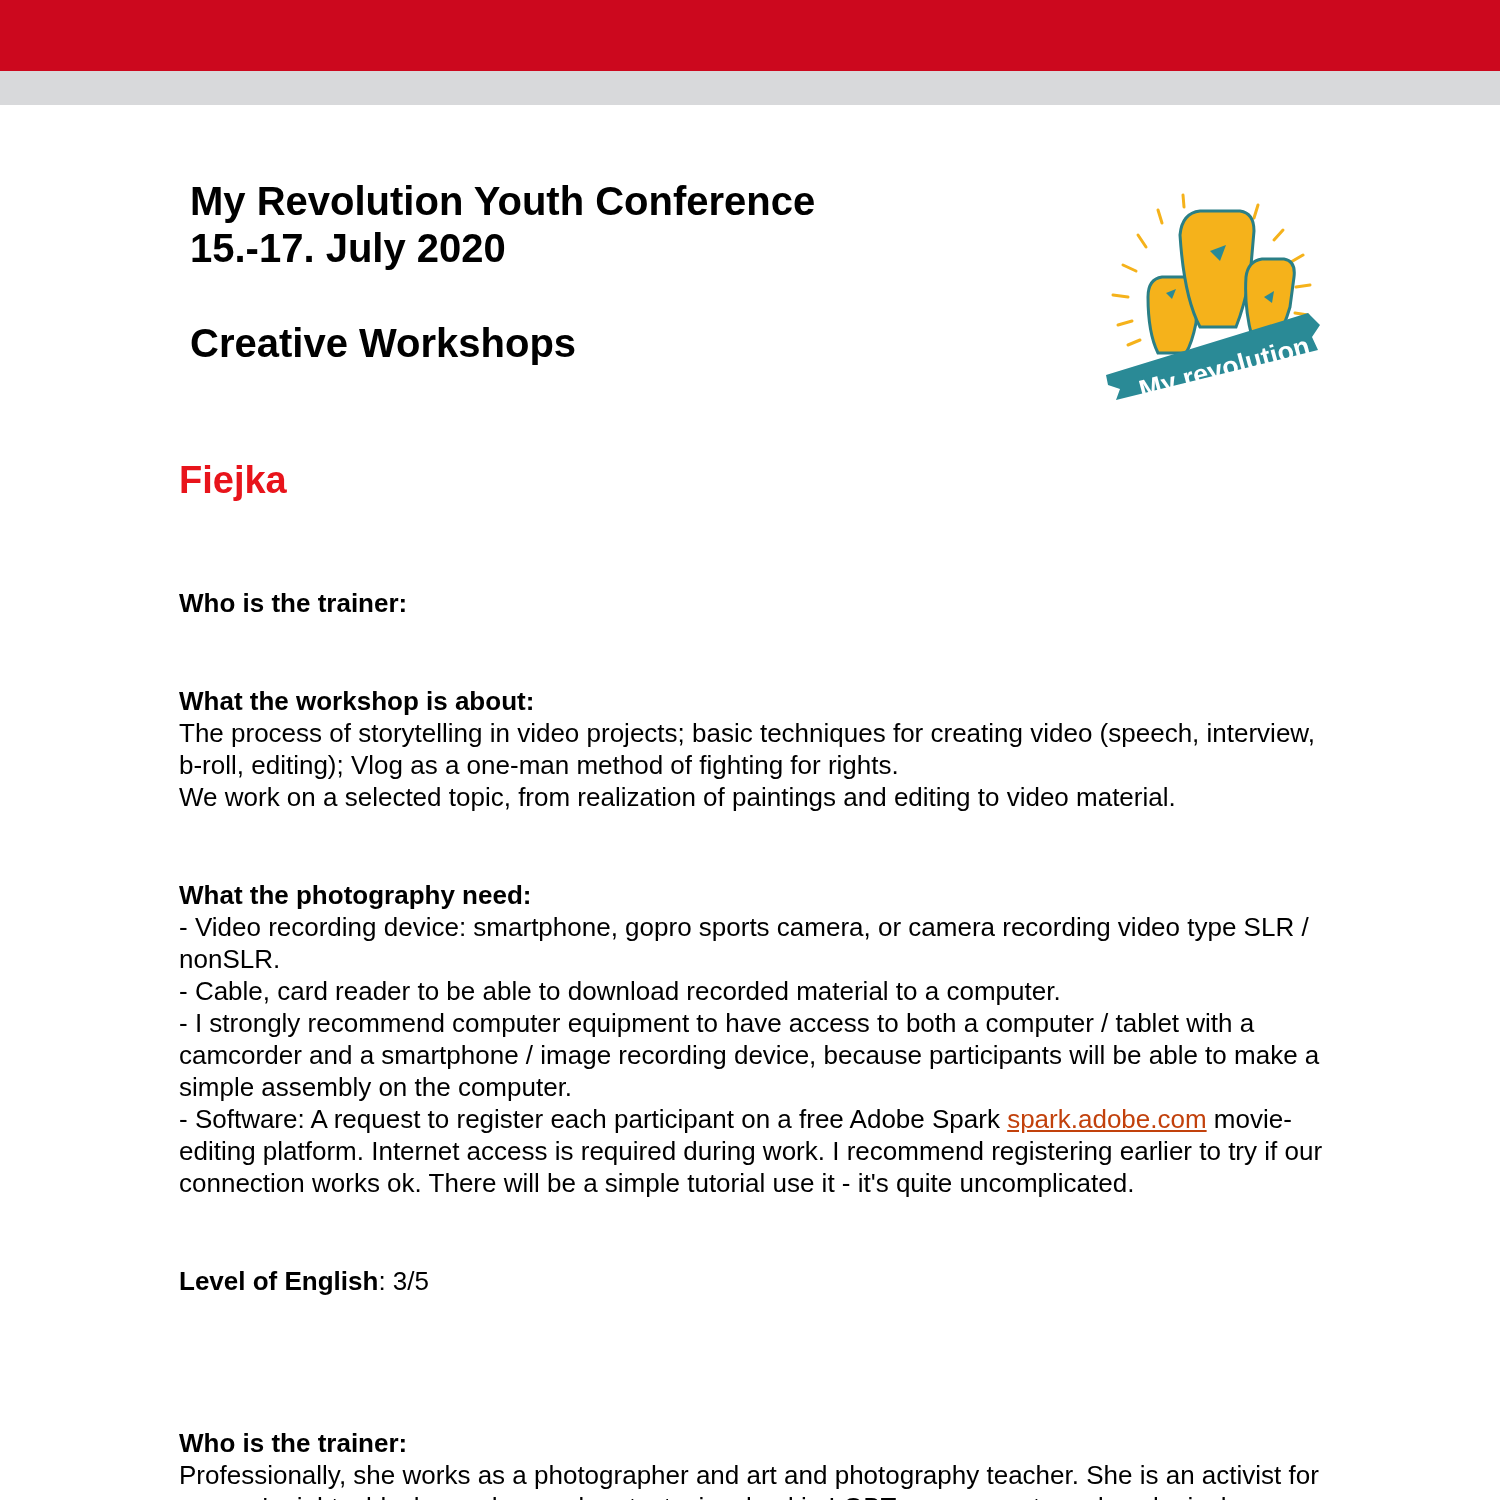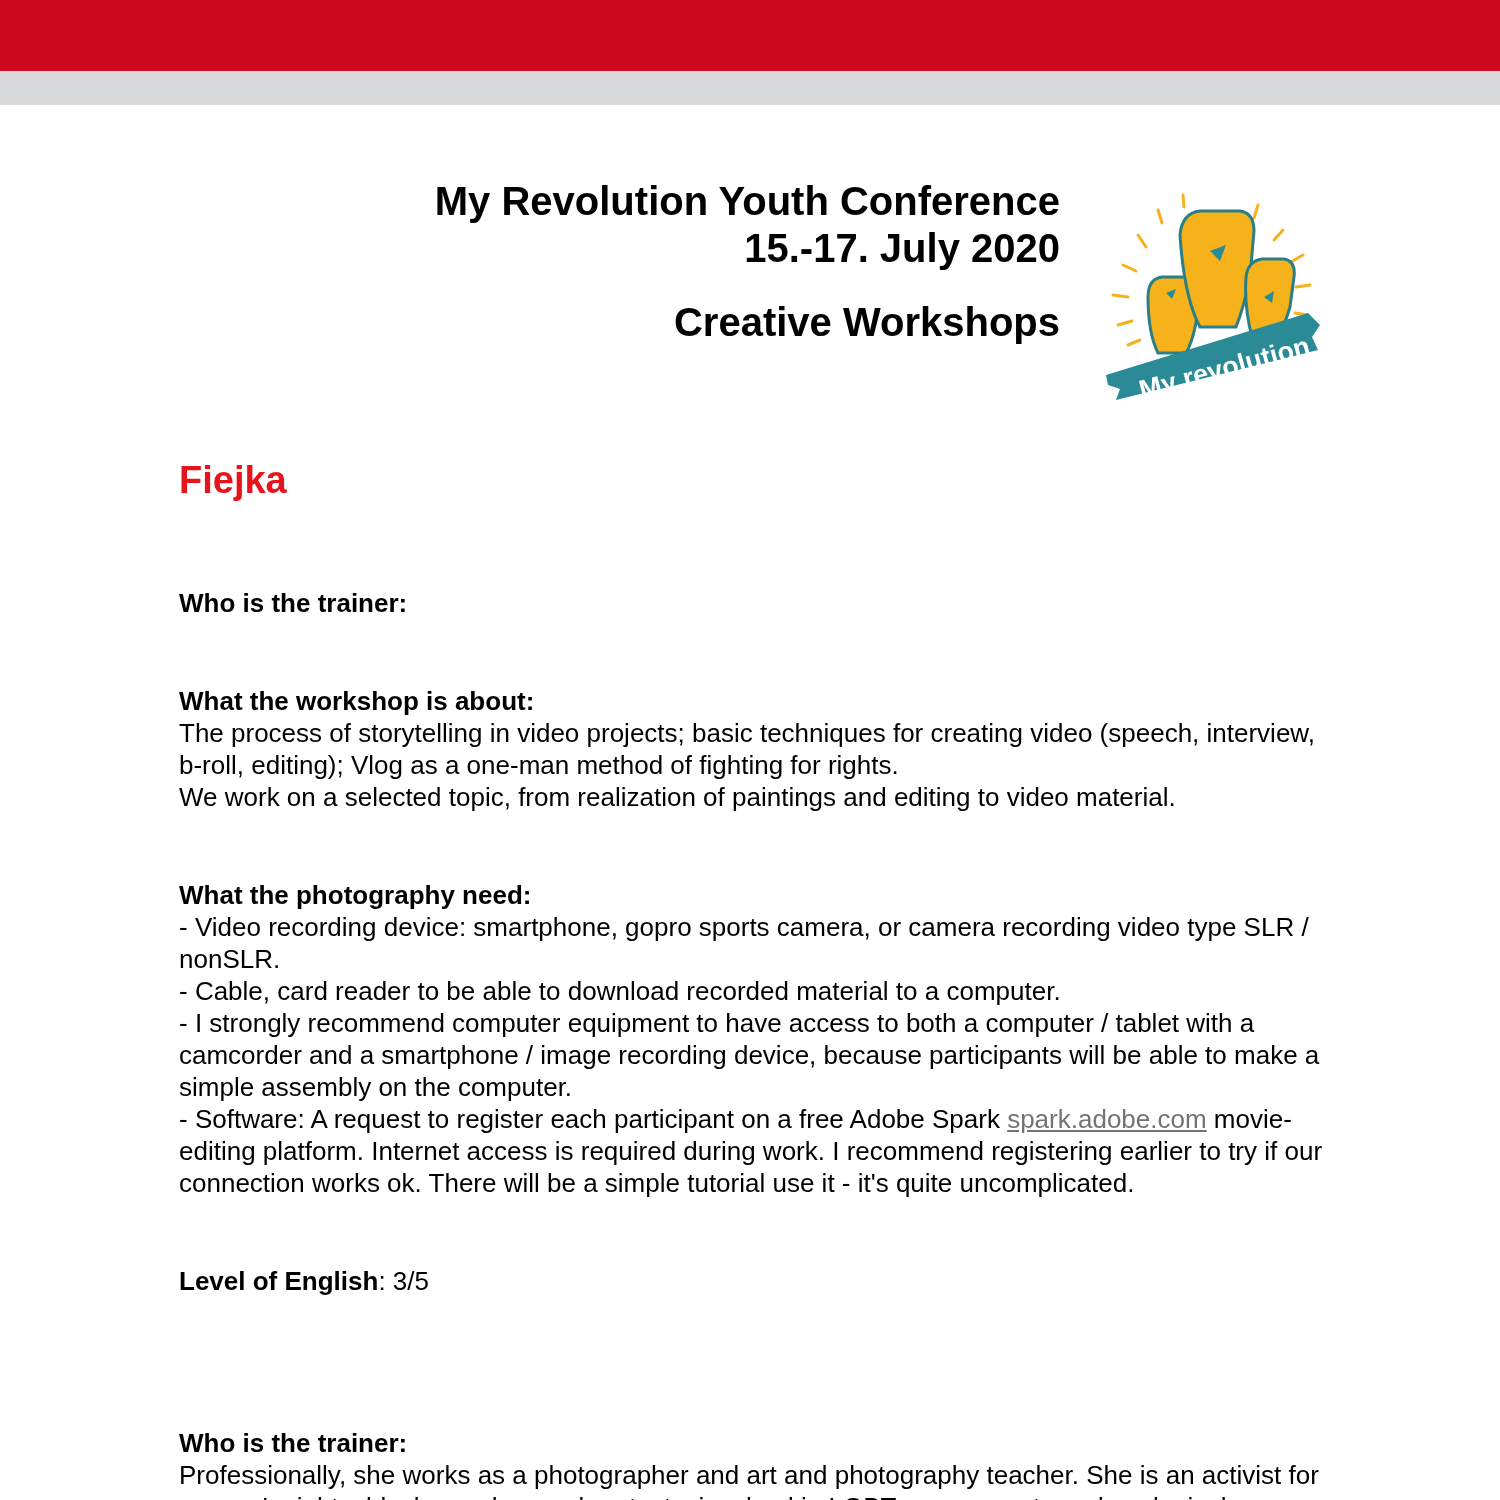--- a/index.html
+++ b/index.html
@@ -6,33 +6,33 @@
   body {
     width: 1500px; height: 1500px; overflow: hidden; position: relative;
     background: #ffffff;
     font-family: "Liberation Sans", sans-serif;
     color: #000;
   }
   .top-bar { position: absolute; left: 0; top: 0; width: 1500px; height: 71px; background: #cc081e; }
   .grey-bar { position: absolute; left: 0; top: 71px; width: 1500px; height: 34px; background: #d8d9db; }
   .title-block {
     position: absolute; left: 190px; top: 178px; width: 870px;
-    text-align: right; font-weight: bold; font-size: 40px; line-height: 47px;
+    text-align: left; font-weight: bold; font-size: 40px; line-height: 47px;
   }
-  .title-block .subtitle { margin-top: 27px; }
+  .title-block .subtitle { margin-top: 48px; }
   .logo { position: absolute; left: 1098px; top: 185px; width: 230px; height: 220px; }
   .content { position: absolute; left: 179px; top: 455px; width: 1160px; }
   .section-title { color: #e8141b; font-weight: bold; font-size: 38px; line-height: 50px; margin: 0; }
   .block { font-size: 26px; line-height: 32px; margin-top: 36px; }
   .label { font-weight: bold; }
   .gap-after-title { height: 46px; }
   .gap { height: 30px; }
   .gap-big { height: 64px; }
   .gap-photo { height: 30px; }
-  a.link { color: #737373; text-decoration: underline; text-align: right; }
+  a.link { color: #c2410c; text-decoration: underline; text-align: right; }
 </style>
 </head>
 <body>
 
 <div class="top-bar"></div>
 <div class="grey-bar"></div>
 
 <div class="title-block">
   <div>My Revolution Youth Conference</div>
   <div>15.-17. July 2020</div>

